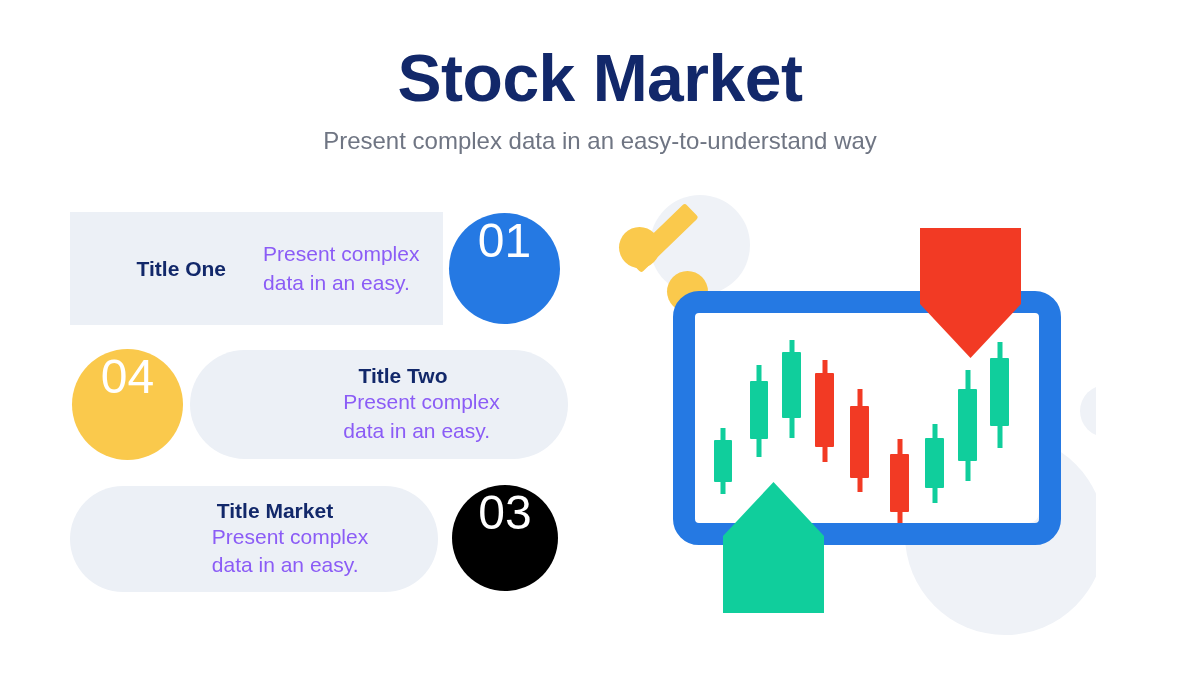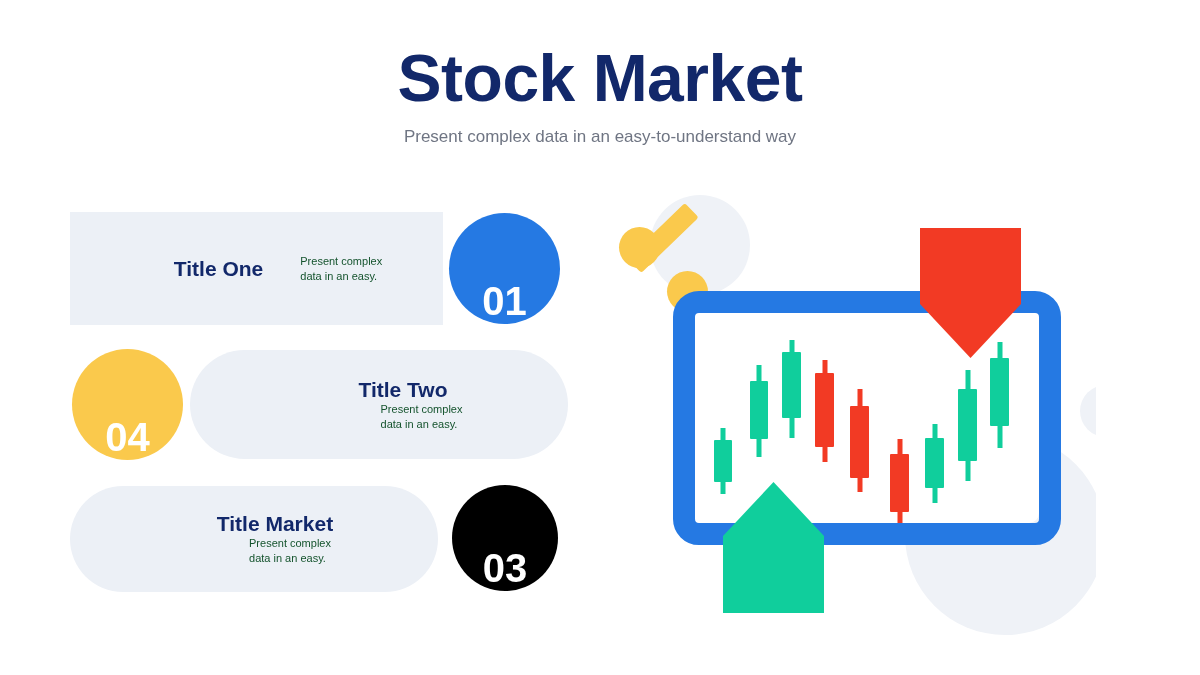--- a/index.html
+++ b/index.html
@@ -28,21 +28,21 @@
   }
   #slide-title {
     font-size: 66px;
     font-weight: bold;
     color: #12286A;
     letter-spacing: -0.5px;
     line-height: 1.05;
     margin: 0;
   }
   #slide-subtitle {
-    font-size: 17px;
+    font-size: 24px;
     color: #6F7583;
     margin: 14px 0 0 0;
     font-weight: normal;
   }
 
   
   .row {
     position: absolute;
   }
   .panel {
@@ -56,35 +56,35 @@
   .panel-rect { border-radius: 0; }
   .panel-pill { border-radius: 999px; flex-direction: column; }
 
   .row-title {
     font-size: 21px;
     font-weight: bold;
     color: #12286A;
     white-space: nowrap;
   }
   .row-desc {
-    font-size: 11px;
-    color: #14532d;
+    font-size: 21px;
+    color: #8b5cf6;
     line-height: 1.35;
     white-space: nowrap;
   }
 
   .numcircle {
     position: absolute;
     border-radius: 50%;
     display: flex;
-    align-items: flex-end;
+    align-items: flex-start;
     justify-content: center;
     color: #ffffff;
-    font-size: 40px;
-    font-weight: bold;
+    font-size: 48px;
+    font-weight: normal;
     letter-spacing: 0px;
   }
 
   
   #illustration {
     position: absolute;
     left: 600px;
     top: 170px;
     width: 600px;
     height: 480px;

